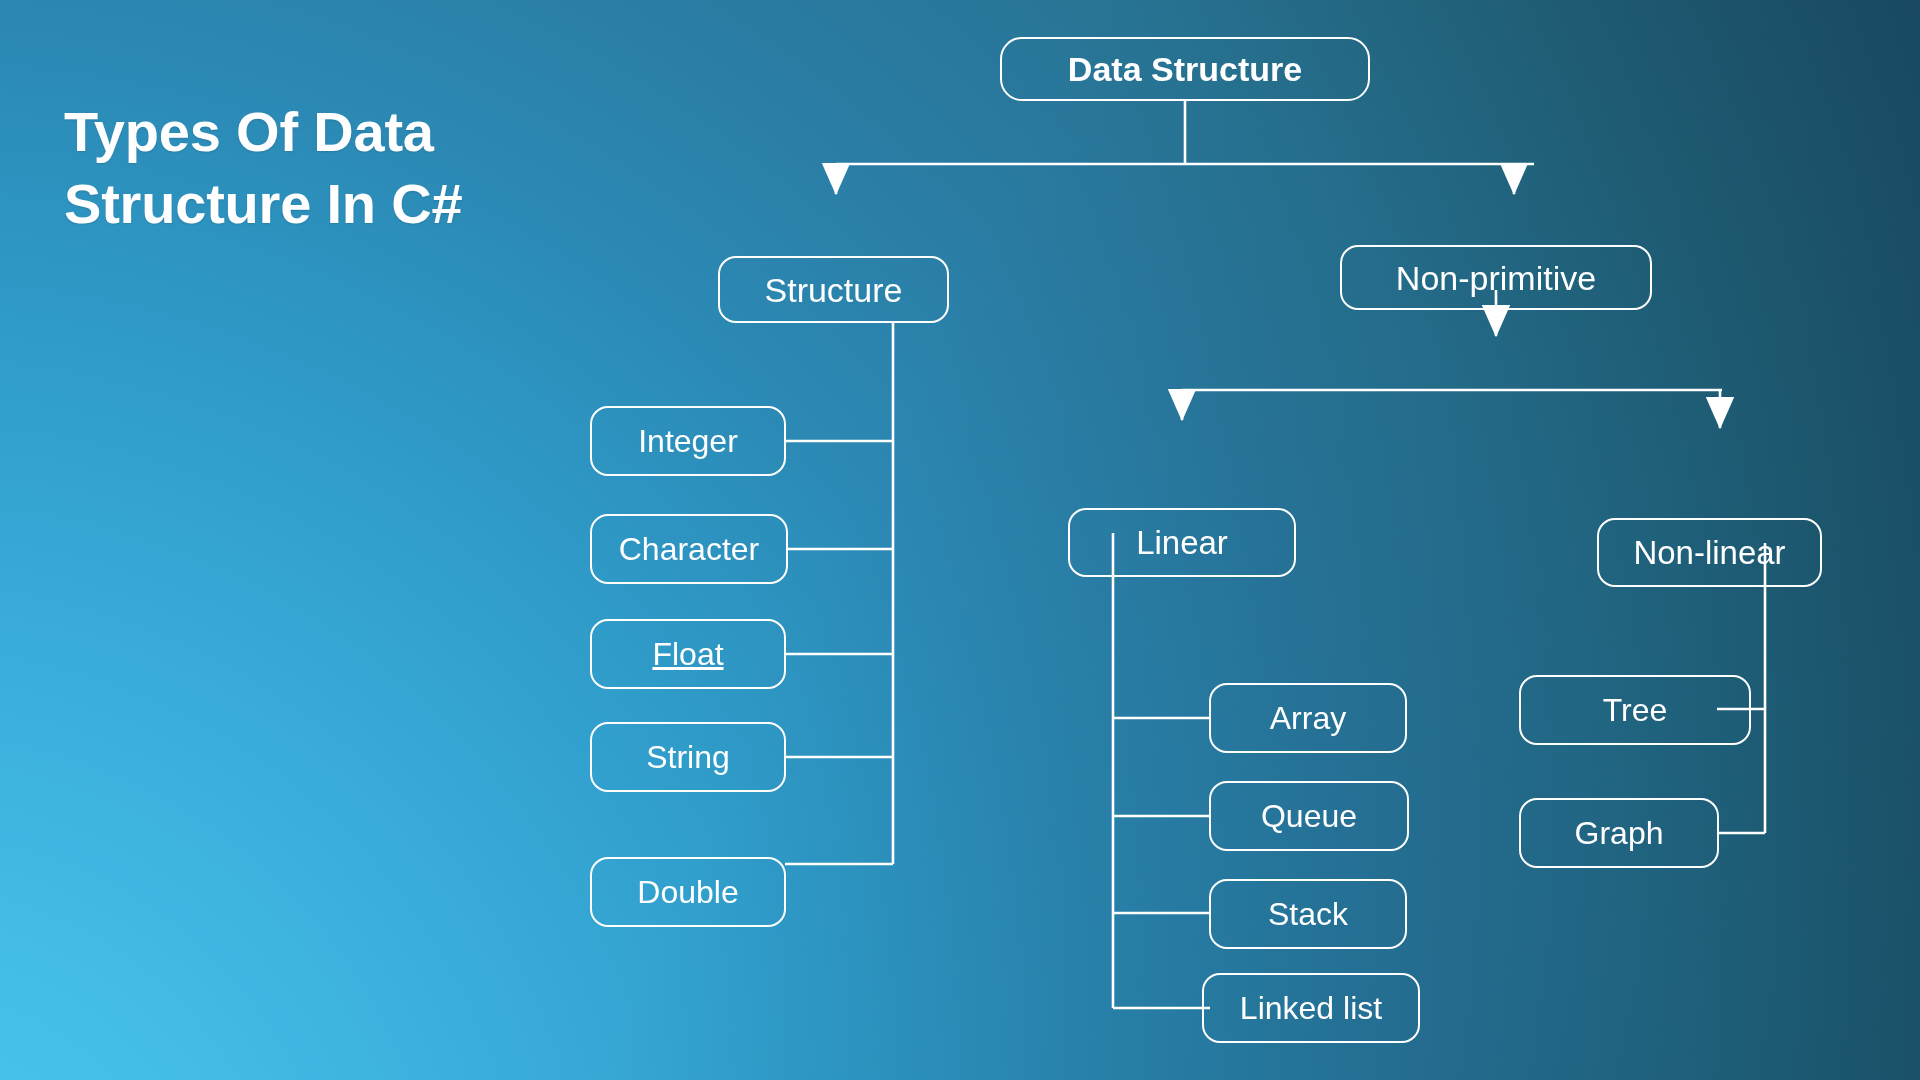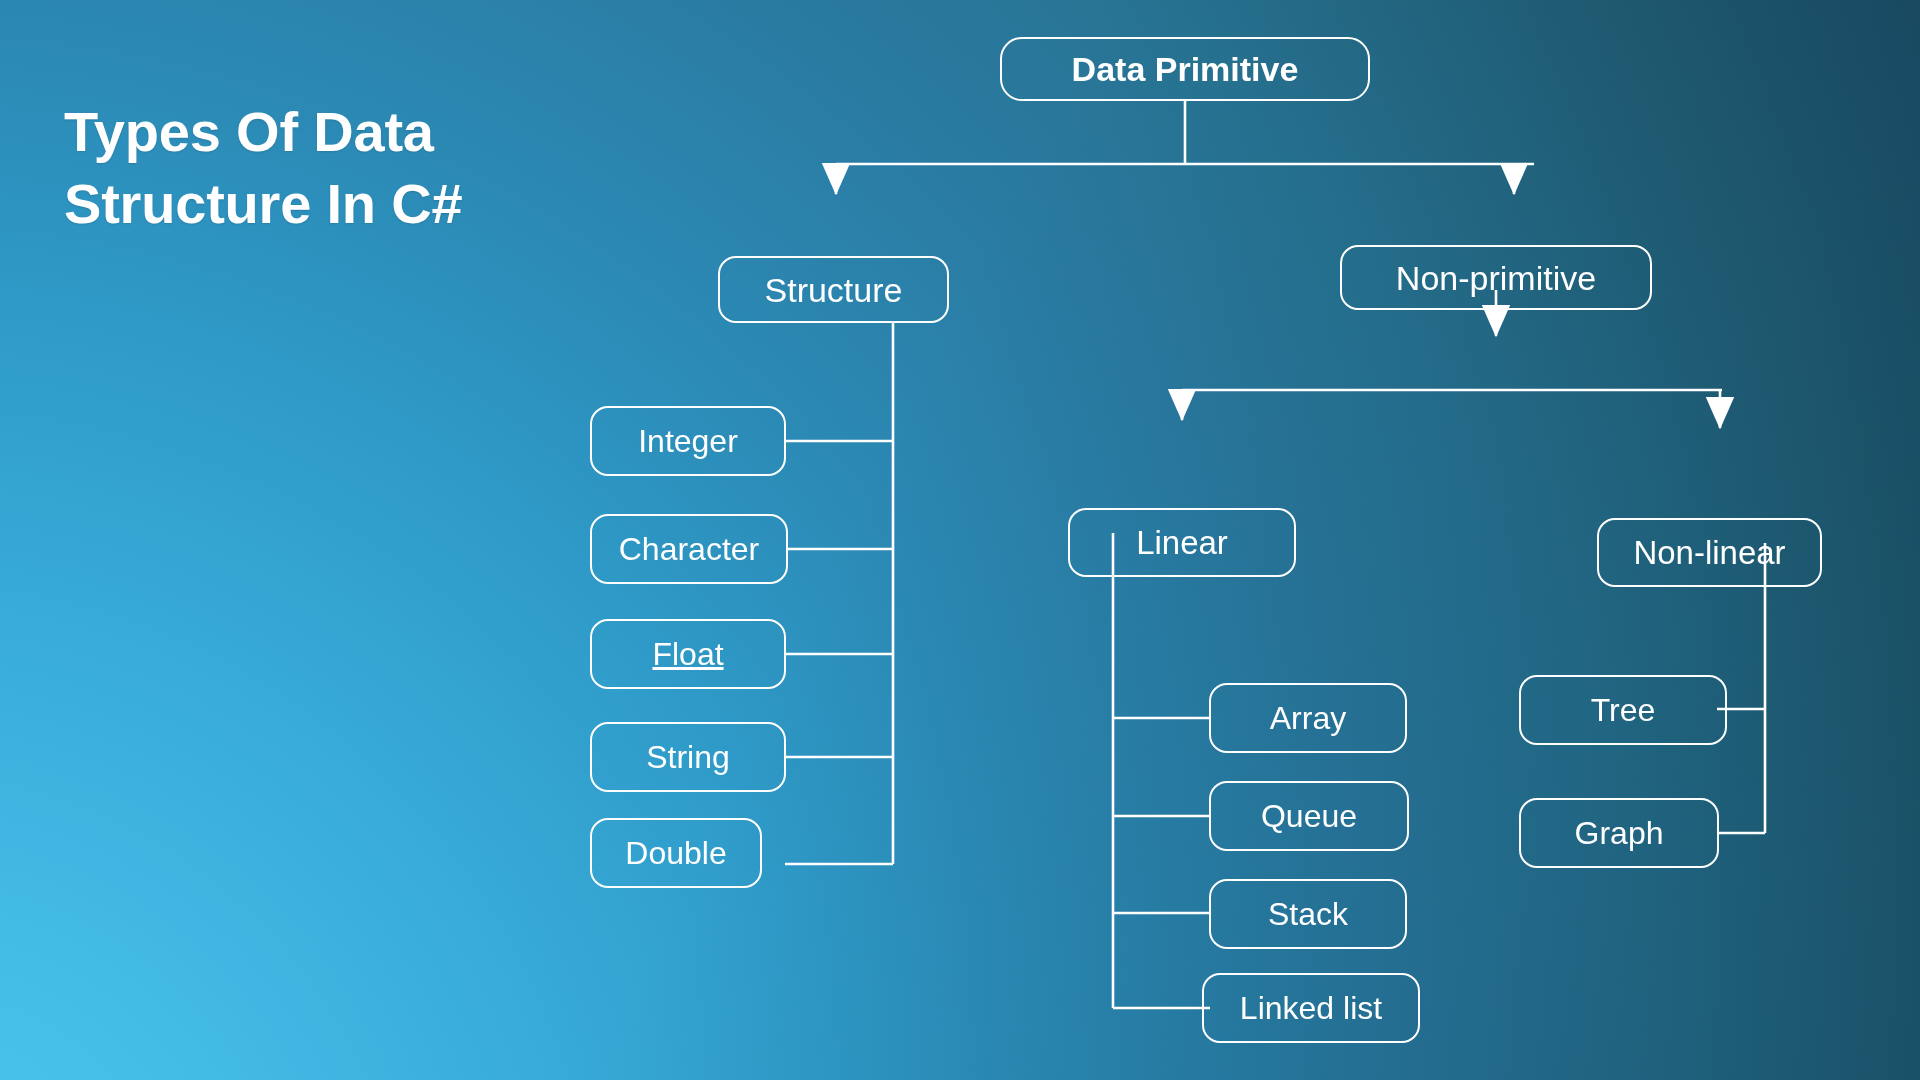--- a/index.html
+++ b/index.html
@@ -140,37 +140,37 @@
       <path d="M 1717 709 L 1765 709"></path>
       <path d="M 1717 833 L 1765 833"></path>
     </g>
   </svg>
 
   <div class="title">
     <span class="title-line">Types Of Data</span>
     <span class="title-line">Structure In C#</span>
   </div>
 
-  <div class="node root" style="left:1000px; top:37px; width:370px; height:64px;">Data Primitive</div>
+  <div class="node root" style="left:1000px; top:37px; width:370px; height:64px;">Data Structure</div>
 
   <div class="node level1" style="left:718px; top:256px; width:231px; height:67px;">Structure</div>
 
   <div class="node level1" style="left:1340px; top:245px; width:312px; height:65px;">Non-primitive</div>
 
   <div class="node level2" style="left:1068px; top:464px; width:228px; height:69px;">Linear</div>
 
   <div class="node level2" style="left:1597px; top:474px; width:225px; height:69px;">Non-linear</div>
 
   <div class="node leaf" style="left:590px; top:406px; width:196px; height:70px;">Integer</div>
   <div class="node leaf" style="left:590px; top:514px; width:198px; height:70px;">Character</div>
   <div class="node leaf" style="left:590px; top:619px; width:196px; height:70px;text-decoration:underline;">Float</div>
   <div class="node leaf" style="left:590px; top:722px; width:196px; height:70px;">String</div>
-  <div class="node leaf" style="left:590px; top:818px; width:172px; height:70px;">Double</div>
+  <div class="node leaf" style="left:590px; top:857px; width:196px; height:70px;">Double</div>
 
   <div class="node leaf" style="left:1209px; top:683px; width:198px; height:70px;">Array</div>
   <div class="node leaf" style="left:1209px; top:781px; width:200px; height:70px;">Queue</div>
   <div class="node leaf" style="left:1209px; top:879px; width:198px; height:70px;">Stack</div>
   <div class="node leaf" style="left:1202px; top:973px; width:218px; height:70px;">Linked list</div>
 
-  <div class="node leaf" style="left:1519px; top:675px; width:208px; height:70px;">Tree</div>
+  <div class="node leaf" style="left:1519px; top:675px; width:232px; height:70px;">Tree</div>
   <div class="node leaf" style="left:1519px; top:798px; width:200px; height:70px;">Graph</div>
 
 </div>
 
 </body></html>

